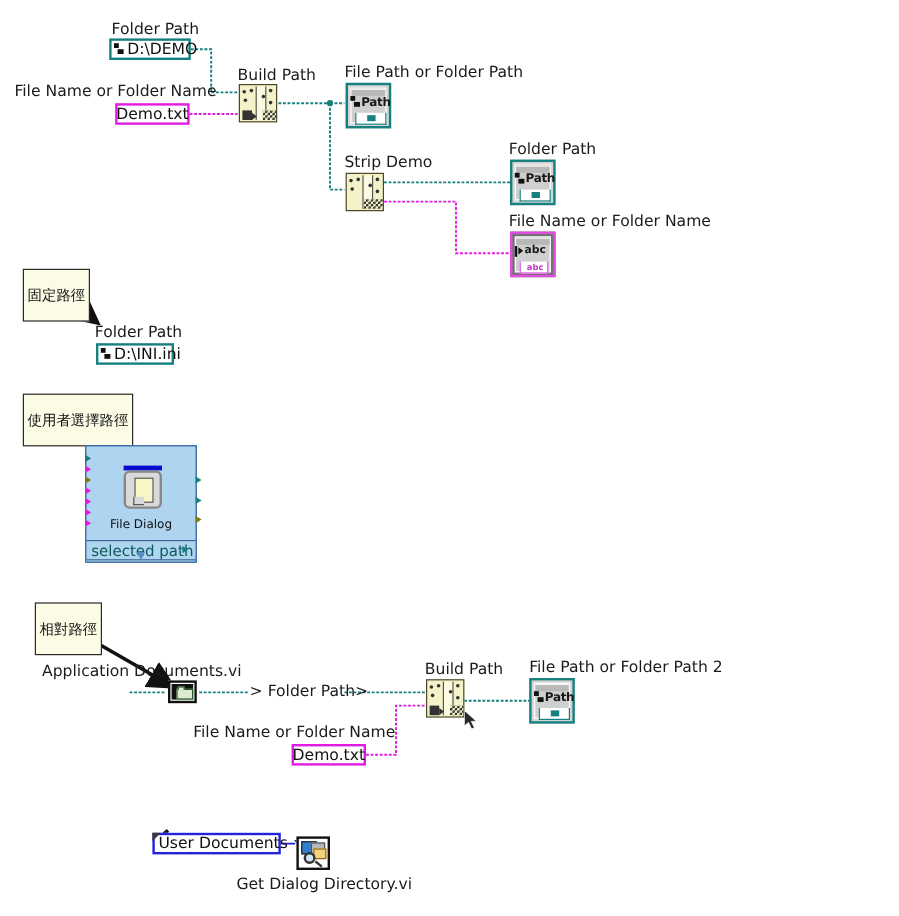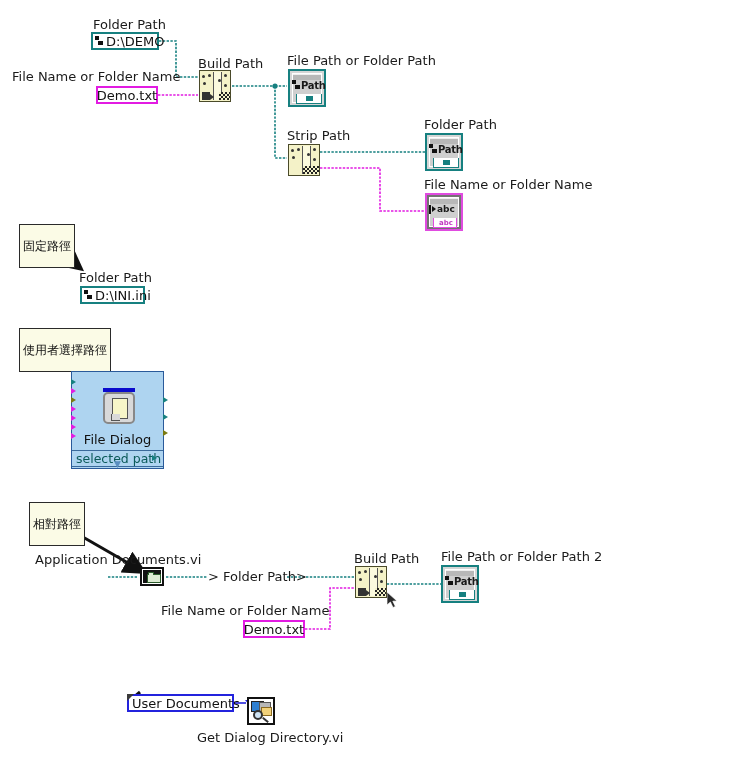--- a/index.html
+++ b/index.html
@@ -205,21 +205,21 @@
   }
   .expressvi .icon .tail{
     position:absolute;left:6px;top:20px;width:8px;height:6px;
     background:#d9d9d9;border-left:1px solid #555;border-bottom:1px solid #555;
   }
   .expressvi .topbar{
     position:absolute;left:31px;top:16px;width:32px;height:4px;background:#0a0acc;
   }
   .expressvi .title{
     position:absolute;left:0;right:0;top:60px;text-align:center;
-    font-size:13px;color:#111;font-family:"DejaVu Sans","Liberation Sans",sans-serif;
+    font-size:10px;color:#111;font-family:"DejaVu Sans","Liberation Sans",sans-serif;
   }
   .expressvi .outrow{
     position:absolute;left:0;right:0;top:78px;height:15px;
     border-top:1px solid #3a6a9a;border-bottom:1px solid #3a6a9a;
     display:flex;align-items:center;
   }
   .expressvi .outrow span{
     font-size:12.5px;color:#0c5a5a;padding-left:4px;
   }
   .expressvi .chev{
@@ -351,21 +351,21 @@
   <div class="lbl" style="left:287px;top:54px;">File Path or Folder Path</div>
 
   <div class="pathind" style="left:288px;top:69px;">
     <div class="inner"></div>
     <div class="bar"></div>
     <div class="pglyph"></div>
     <div class="word">Path</div>
     <div class="foot"></div>
   </div>
 
-  <div class="lbl" style="left:287px;top:129px;">Strip Path</div>
+  <div class="lbl" style="left:287px;top:129px;">Strip Demo</div>
 
   <div class="fnode" style="left:288px;top:144px;">
     <div class="dots">
       <i style="left:0;top:1px;"></i>
         <i style="left:6px;top:0;"></i>
         <i style="left:1px;top:8px;"></i>
     </div>
     <div class="barv"></div>
     <div class="dots2">
       <i style="left:6px;top:0;"></i>

